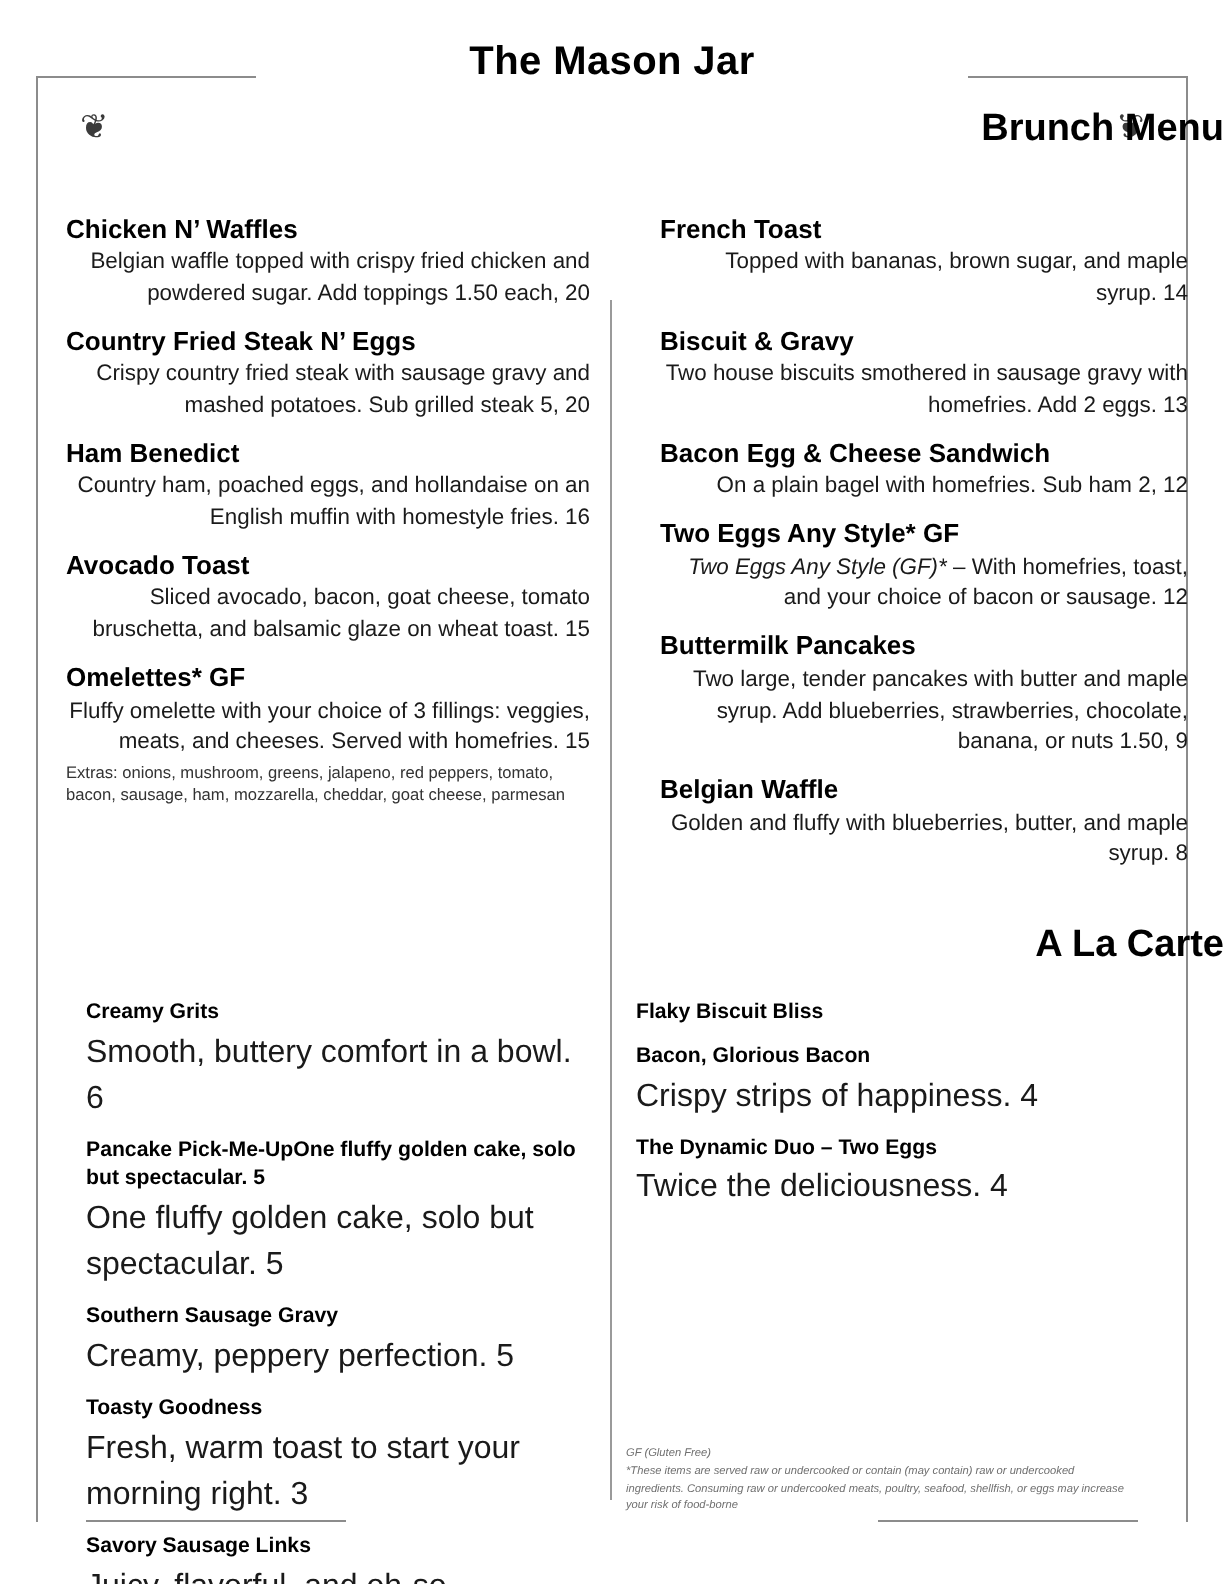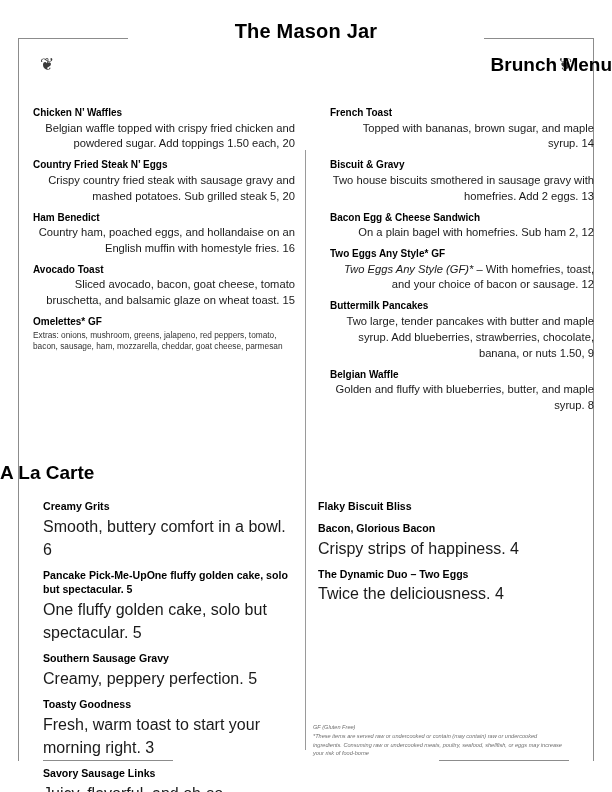--- a/index.html
+++ b/index.html
@@ -99,21 +99,21 @@
   .brunch-right {
     position: absolute;
     left: 318px;
     top: 107px;
     width: 264px;
     margin-left: 12px;
   }
 
   .item { margin-bottom: 7px; }
   .item-name {
-    font-size: 10px;
+    font-size: 13px;
     font-weight: bold;
     color: #000;
     line-height: 1.25;
     margin-bottom: 1px;
   }
   .item-desc {
     font-size: 11.2px;
     color: #1a1a1a;
     line-height: 1.42;
     text-align: right;
@@ -125,21 +125,21 @@
     line-height: 1.32;
     margin-top: 1px;
   }
 
   
   .alc-heading {
     position: absolute;
     left: 0;
     top: 462px;
     width: 612px;
-    text-align: left;
+    text-align: right;
     font-size: 19px;
     font-weight: bold;
     color: #000;
     background: transparent;
   }
   .alc-left {
     position: absolute;
     left: 43px;
     top: 500px;
     width: 252px;
@@ -211,20 +211,21 @@
     <div class="item">
       <div class="item-name">Ham Benedict</div>
       <div class="item-desc">Country ham, poached eggs, and hollandaise on an English muffin with homestyle fries. 16</div>
     </div>
     <div class="item">
       <div class="item-name">Avocado Toast</div>
       <div class="item-desc">Sliced avocado, bacon, goat cheese, tomato bruschetta, and balsamic glaze on wheat toast. 15</div>
     </div>
     <div class="item">
       <div class="item-name">Omelettes* GF</div>
+      <div class="item-desc">Fluffy omelette with your choice of 3 fillings: veggies, meats, and cheeses. Served with homefries. 15</div>
       <div class="item-extras">Extras: onions, mushroom, greens, jalapeno, red peppers, tomato, bacon, sausage, ham, mozzarella, cheddar, goat cheese, parmesan</div>
     </div>
   </div>
 
   <div class="brunch-right">
     <div class="item">
       <div class="item-name">French Toast</div>
       <div class="item-desc">Topped with bananas, brown sugar, and maple syrup. 14</div>
     </div>
     <div class="item">

